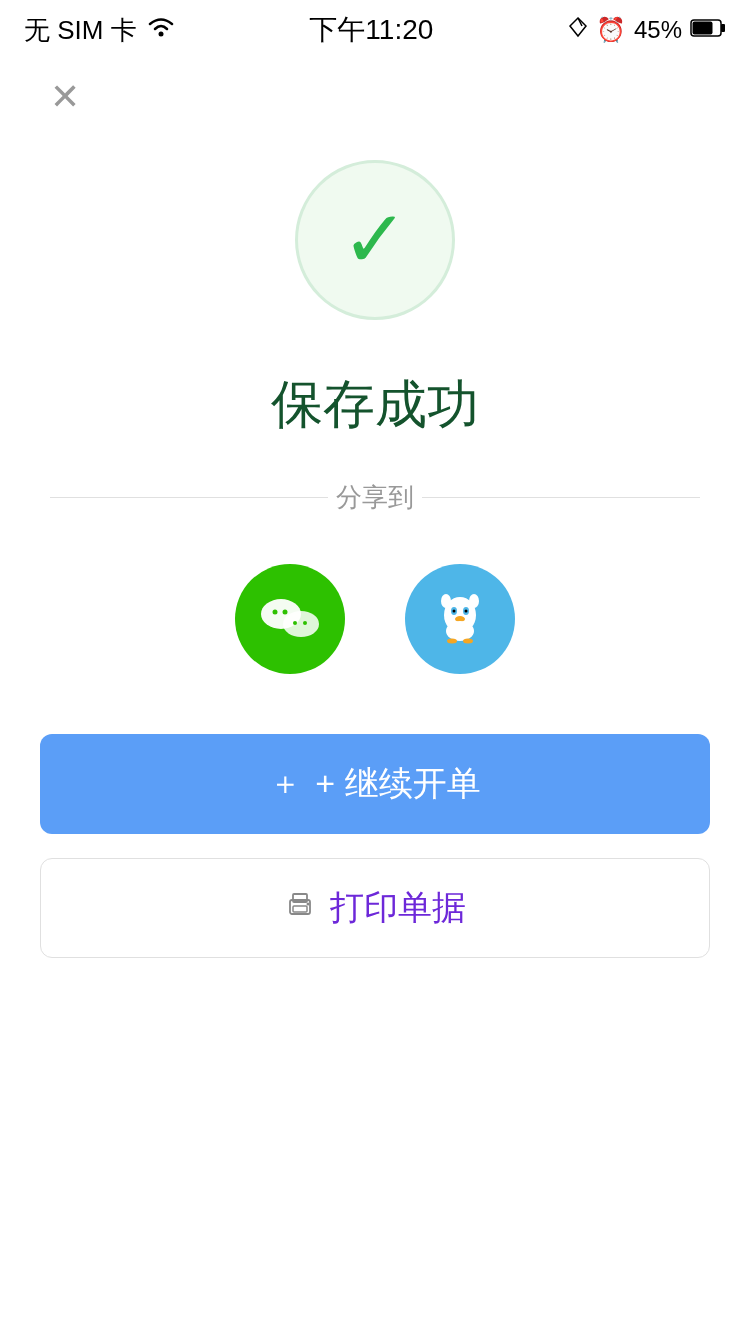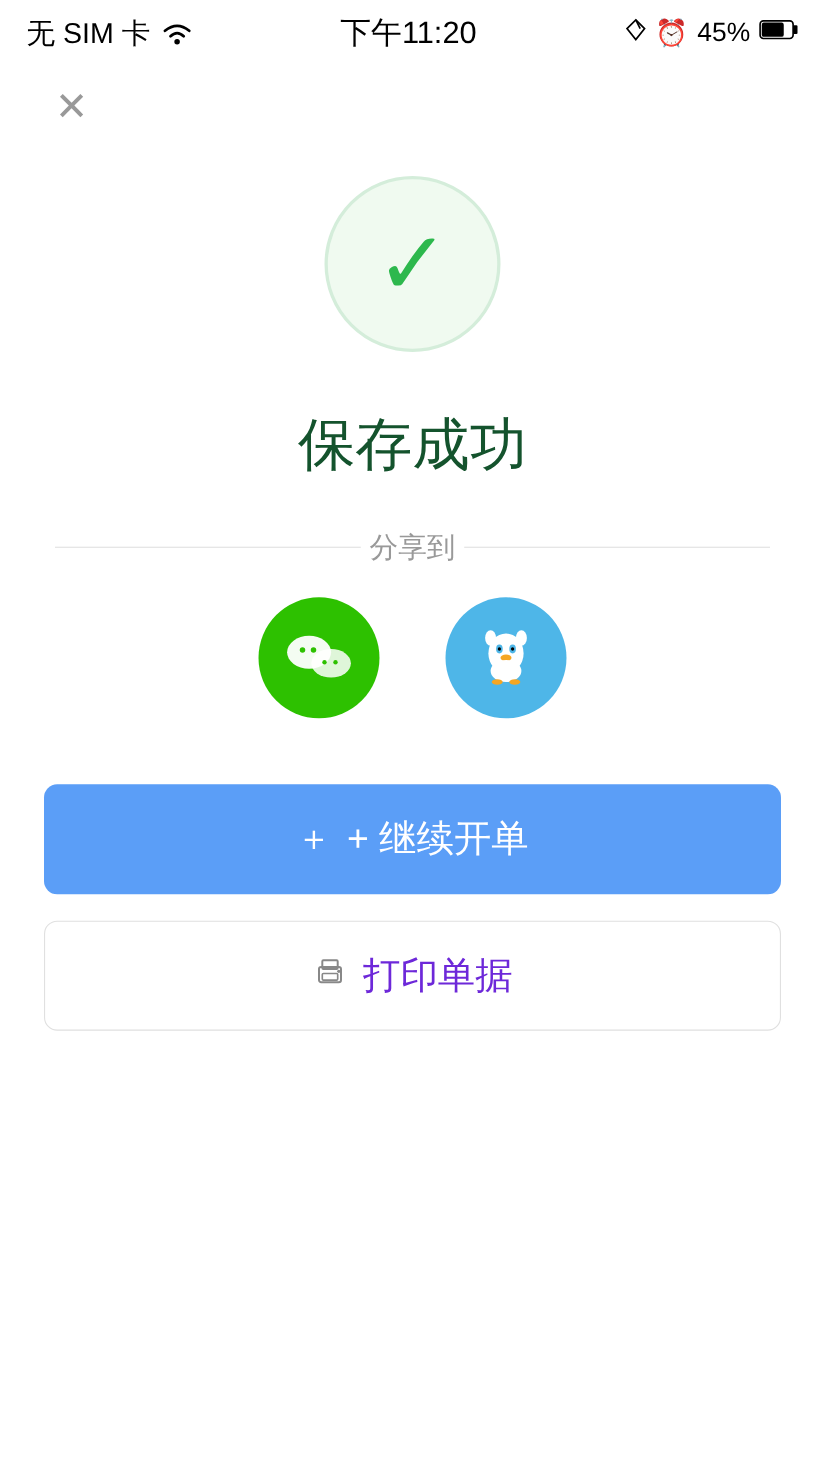--- a/index.html
+++ b/index.html
@@ -23,21 +23,21 @@
       justify-content: space-between;
       padding: 0 24px;
       background: #fff;
     }
 
     .status-left {
       font-size: 26px;
       color: #000;
       font-weight: 500;
       display: flex;
-      align-items: flex-end;
+      align-items: flex-start;
       gap: 10px;
     }
 
     .status-center {
       font-size: 28px;
       font-weight: 500;
       color: #000;
     }
 
     .status-right {
@@ -110,21 +110,21 @@
       align-items: center;
       margin-bottom: 60px;
     }
 
     .share-divider {
       width: 100%;
       display: flex;
       align-items: center;
       gap: 8px;
       padding: 0 50px;
-      margin-bottom: 28px;
+      margin-bottom: 49px;
     }
 
     .divider-line {
       flex: 1;
       height: 1px;
       background: #e0e0e0;
     }
 
     .share-label {
       font-size: 26px;

